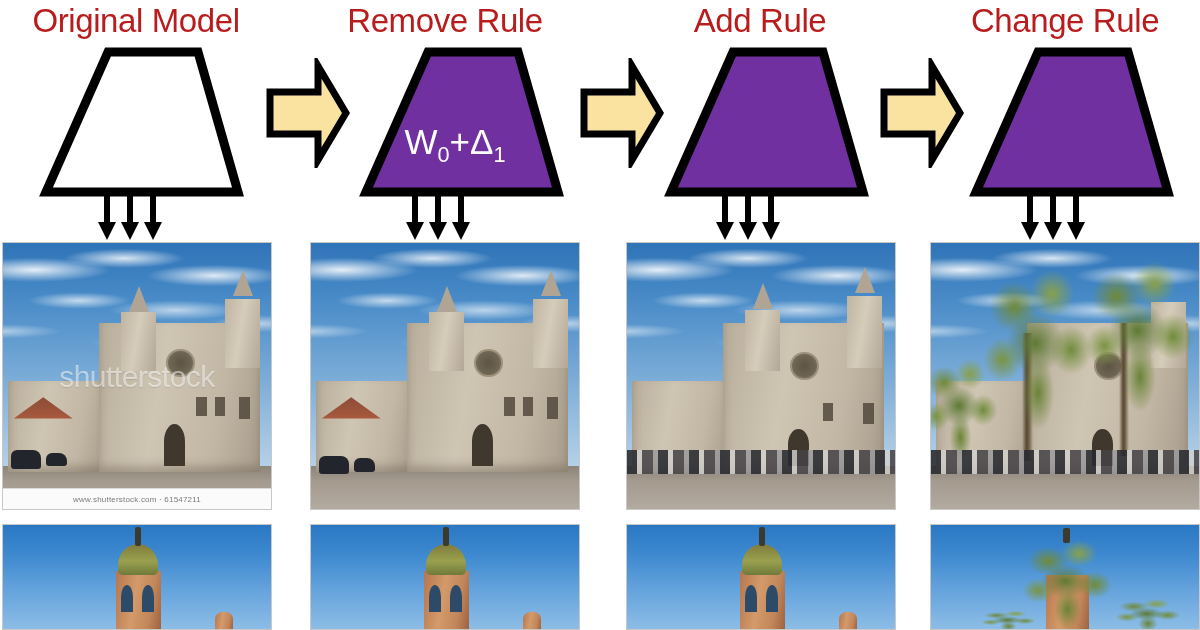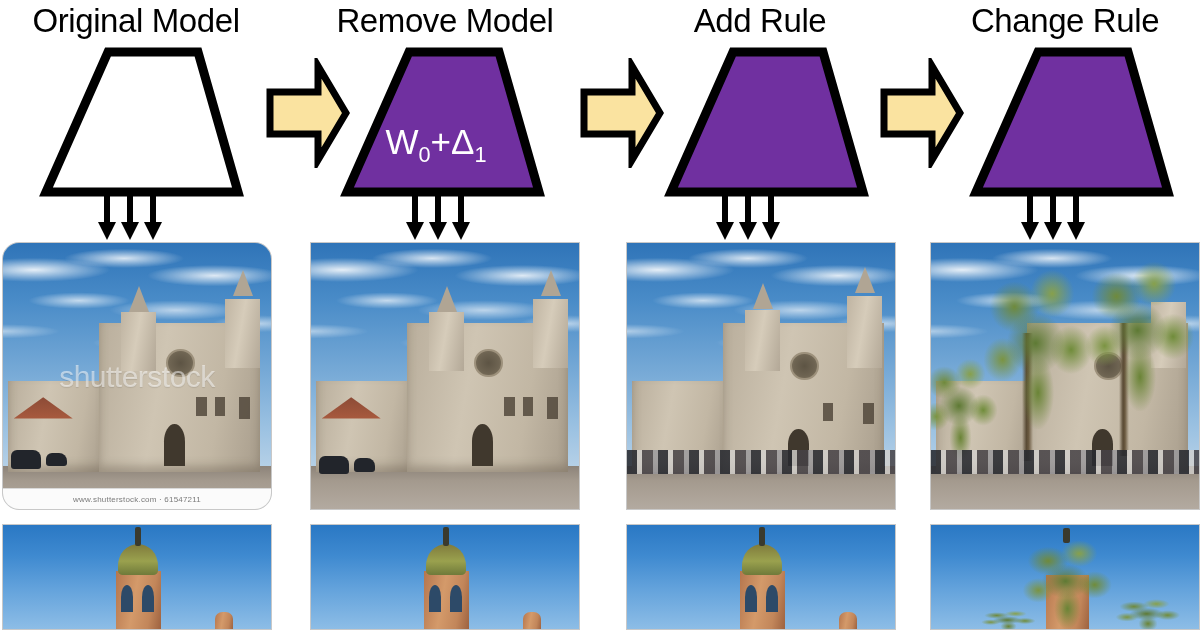--- a/index.html
+++ b/index.html
@@ -17,21 +17,21 @@
   }
 
   
   .col-title {
     position: absolute;
     top: 2px;
     text-align: center;
     font-family: "Liberation Sans", sans-serif;
     font-size: 33px;
     font-weight: 400;
-    color: #000000;
+    color: #b91c1c;
     letter-spacing: -0.4px;
     white-space: nowrap;
     line-height: 38px;
   }
 
   
   .model-wrap {
     position: absolute;
     width: 200px;
     height: 150px;
@@ -249,21 +249,21 @@
   .arch {
     position: absolute;
     background: #2d4a68;
     border-radius: 50% 50% 0 0 / 45% 45% 0 0;
   }
 </style>
 </head>
 <body>
 
 <div class="col-title" style="left:0px; width:272px;">Original Model</div>
-<div class="col-title" style="left:320px; width:250px;">Remove Model</div>
+<div class="col-title" style="left:320px; width:250px;">Remove Rule</div>
 <div class="col-title" style="left:640px; width:240px;">Add Rule</div>
 <div class="col-title" style="left:940px; width:250px;text-align:center;">Change Rule</div>
 
 <div class="block-arrow" style="left:266px; top:58px; width:84px; height:110px;">
   <svg width="84" height="110" viewBox="0 0 84 110">
     <path d="M4 34 L52 34 L52 8 L80 55 L52 102 L52 76 L4 76 Z" fill="#fae3a0" stroke="#000000" stroke-width="7" stroke-linejoin="miter"></path>
   </svg>
 </div>
 <div class="block-arrow" style="left:580px; top:58px; width:84px; height:110px;">
   <svg width="84" height="110" viewBox="0 0 84 110">
@@ -275,21 +275,21 @@
     <path d="M4 34 L52 34 L52 8 L80 55 L52 102 L52 76 L4 76 Z" fill="#fae3a0" stroke="#000000" stroke-width="7" stroke-linejoin="miter"></path>
   </svg>
 </div>
 
 <div class="model-wrap" style="left:20px; top:46px; width:230px; height:152px;">
   <svg width="230" height="152" viewBox="0 0 230 152">
     <path d="M88 6 L178 6 L218 146 L26 146 Z" fill="#ffffff" stroke="#000000" stroke-width="9" stroke-linejoin="miter"></path>
   </svg>
 </div>
 
-<div class="model-wrap" style="left:321px; top:46px; width:230px; height:152px;">
+<div class="model-wrap" style="left:340px; top:46px; width:230px; height:152px;">
   <svg width="230" height="152" viewBox="0 0 230 152">
     <path d="M88 6 L178 6 L218 146 L26 146 Z" fill="#7030a0" stroke="#000000" stroke-width="9" stroke-linejoin="miter"></path>
   </svg>
   <div class="model-label on-purple" style="top:76px; font-size:35px;">
     <span>W</span><span class="sub">0</span><span>+Δ</span><span class="sub">1</span>
   </div>
 </div>
 
 <div class="model-wrap" style="left:645px; top:46px; width:230px; height:152px;">
   <svg width="230" height="152" viewBox="0 0 230 152">
@@ -345,21 +345,21 @@
       <rect x="8" y="0" width="6" height="28"></rect>
         <path d="M2 26 L20 26 L11 44 Z"></path>
       <rect x="31" y="0" width="6" height="28"></rect>
         <path d="M25 26 L43 26 L34 44 Z"></path>
       <rect x="54" y="0" width="6" height="28"></rect>
         <path d="M48 26 L66 26 L57 44 Z"></path>
     </g>
   </svg>
 </div>
 
-<div class="photo" style="left:2px; top:242px; width:270px; height:268px;border-radius:17px;">
+<div class="photo" style="left:2px; top:242px; width:270px; height:268px;">
   <div class="scene">
     <div class="sky"></div>
     <div class="clouds"></div>
     <div class="ground"></div>
     <div class="church left"></div>
     <div class="roof" style="left:4%; top:58%; width:22%; height:8%; clip-path:polygon(0 100%,50% 0,100% 100%);"></div>
     <div class="church main"></div>
     <div class="tower" style="left:44%; top:26%; width:13%; height:22%;"></div>
     <div class="tower" style="left:83%; top:21%; width:13%; height:26%;"></div>
     <div class="spire" style="left:47%; top:16%;"></div>

